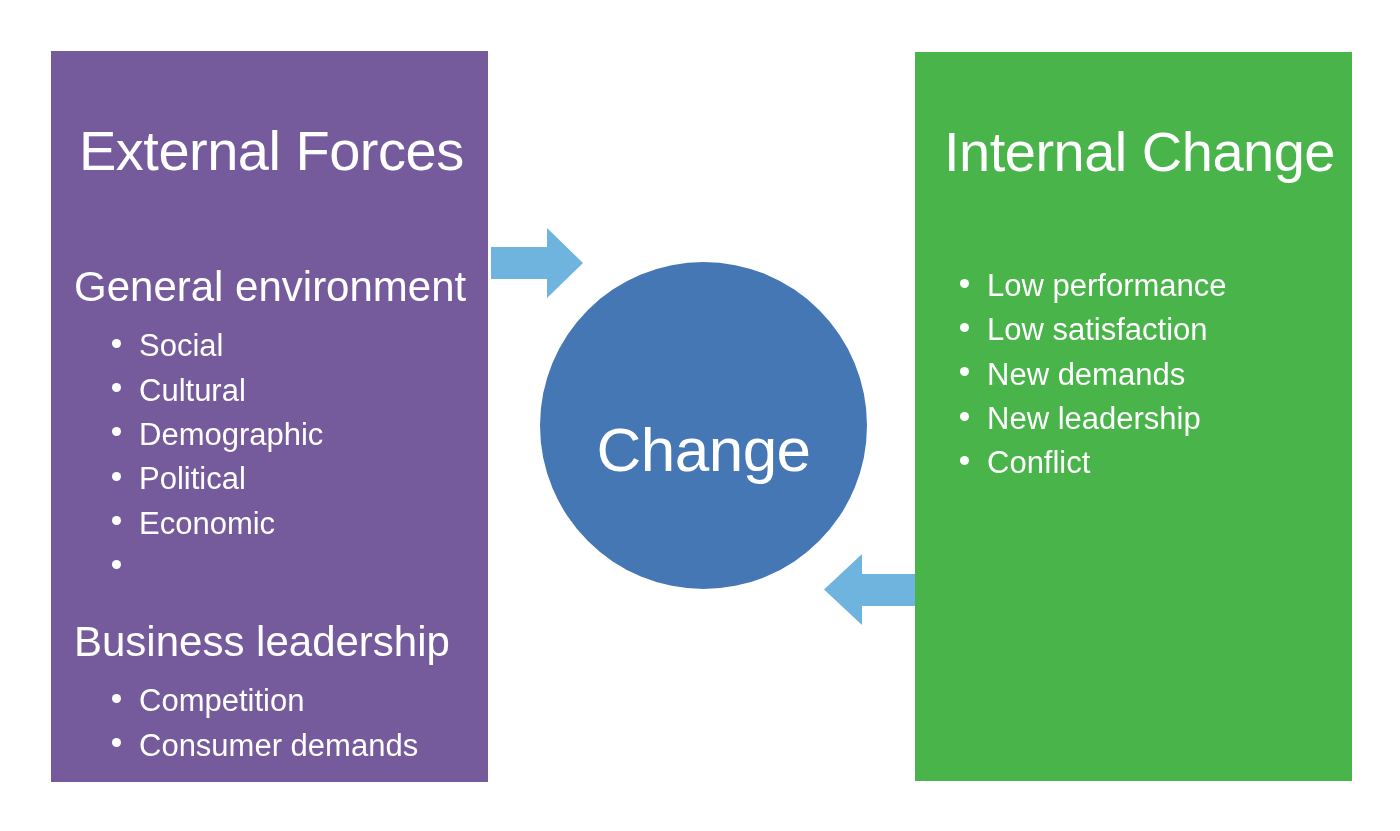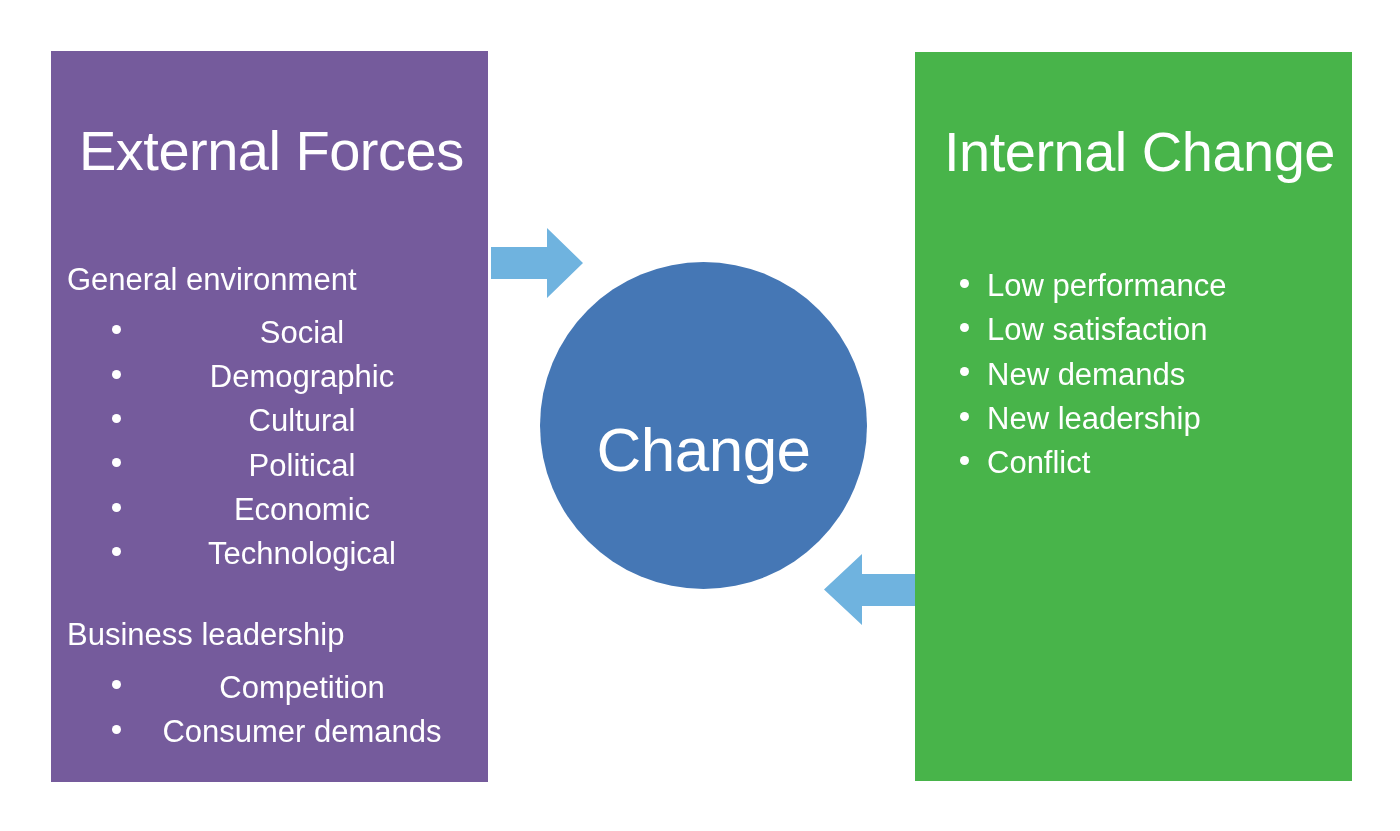--- a/index.html
+++ b/index.html
@@ -54,32 +54,32 @@
   .group {
     position: absolute;
     left: 16px;
     width: 410px;
   }
   #external-group-0 { top: 210px; }
   #external-group-1 { top: 565px; }
   #internal-group-0 { top: 200px; left: 30px; }
 
   .group-heading {
-    font-size: 31px;
+    font-size: 42px;
     line-height: 1.22;
-    margin: 0 0 2px 0;
+    margin: 0 0 2px 7px;
     white-space: nowrap;
   }
 
   ul.bullets {
     list-style: none;
     margin: 12px;
     padding: 0;
   }
-  ul.bullets.indented { padding-left: 30px; text-align: center; }
+  ul.bullets.indented { padding-left: 30px; }
 
   ul.bullets li {
     position: relative;
     font-size: 31px;
     line-height: 1.43;
     padding-left: 30px;
     white-space: nowrap;
   }
   ul.bullets li .bullet-dot {
     position: absolute;
@@ -137,25 +137,25 @@
 <div id="canvas">
 
   <div class="panel" id="external-panel">
 
     <div class="panel-title" id="external-title">External Forces</div>
 
     <div class="group" id="external-group-0">
       <div class="group-heading">General environment</div>
       <ul class="bullets indented">
         <li><span class="bullet-dot"></span><span>Social</span></li>
+        <li><span class="bullet-dot"></span><span>Cultural</span></li>
         <li><span class="bullet-dot"></span><span>Demographic</span></li>
-        <li><span class="bullet-dot"></span><span>Cultural</span></li>
         <li><span class="bullet-dot"></span><span>Political</span></li>
         <li><span class="bullet-dot"></span><span>Economic</span></li>
-        <li><span class="bullet-dot"></span><span>Technological</span></li>
+        <li><span class="bullet-dot"></span></li>
       </ul>
     </div>
 
     <div class="group" id="external-group-1">
       <div class="group-heading">Business leadership</div>
       <ul class="bullets indented">
         <li><span class="bullet-dot"></span><span>Competition</span></li>
         <li><span class="bullet-dot"></span><span>Consumer demands</span></li>
       </ul>
     </div>

